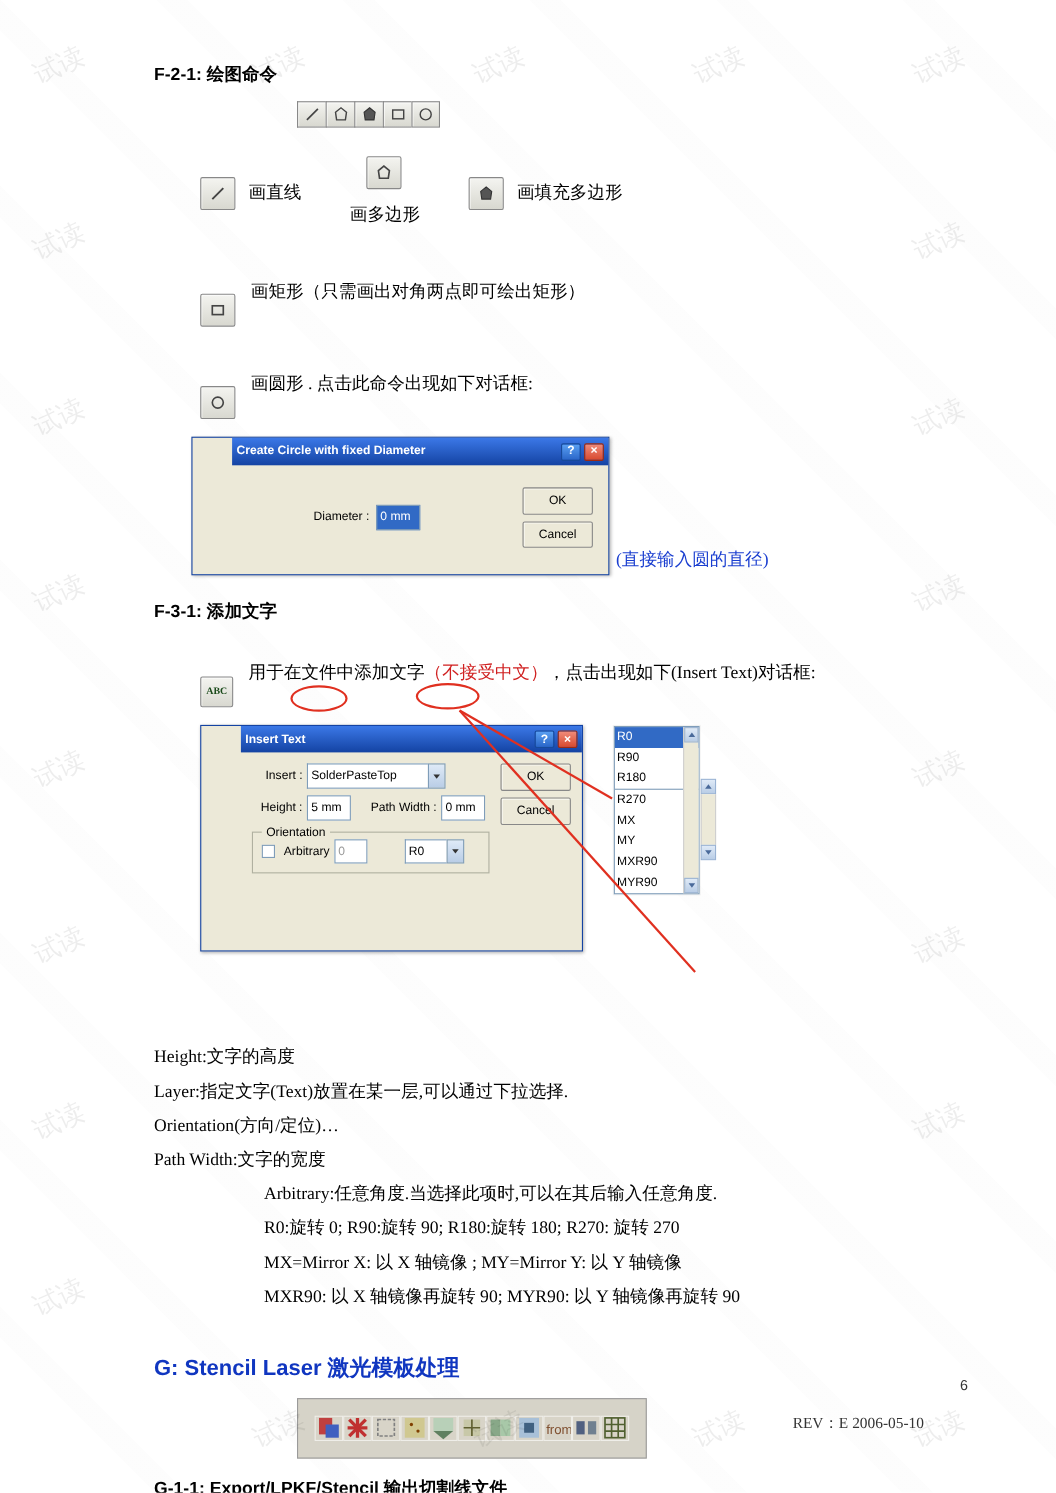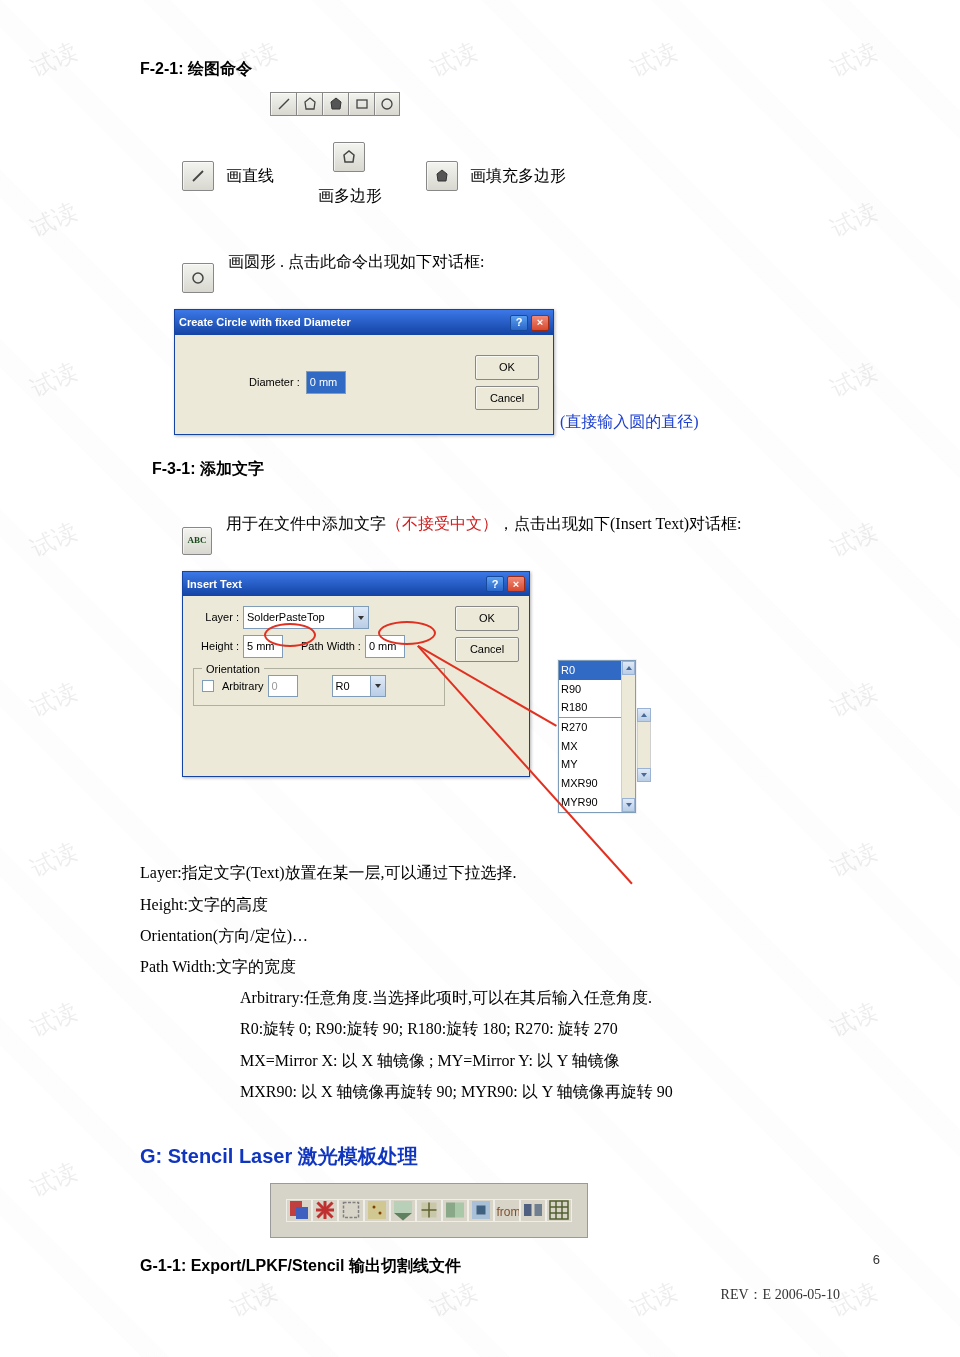--- a/index.html
+++ b/index.html
@@ -9,21 +9,21 @@
     .wm { position:absolute; color: rgba(0,0,0,0.07); font-size: 24px; transform: rotate(-25deg); font-family: "SimSun", serif; white-space:nowrap; }
     .section-head { margin: 0 0 10px 0; font-weight: bold; }
     .row { display: flex; align-items: center; flex-wrap: wrap; }
     .icon-btn { display:inline-flex; align-items:center; justify-content:center; width:26px; height:24px; background: linear-gradient(#f4f4f0,#d8d8d0); border:1px solid #888; border-radius:2px; margin-right:2px; box-shadow: inset 1px 1px 0 rgba(255,255,255,0.6);}
     .icon-btn svg { width:16px; height:16px; display:block; }
     .toolbar { display:flex; margin: 10px 0 26px 130px; }
     .toolbar .icon-btn { border-radius:0; margin:0; border-right:0; }
     .toolbar .icon-btn:last-child { border-right:1px solid #888; }
     .tool-row { display:flex; align-items:center; gap:8px; margin: 0 0 16px 42px; font-family: "SimSun", serif; }
     .tool-row .icon-btn { margin-right: 6px; margin-top: 34px; }
-    .xp-dialog { border:1px solid #1443a3; background:#ece9d8; box-shadow: 1px 1px 3px rgba(0,0,0,0.3); font-size:11px; }
+    .xp-dialog { border:1px solid #1443a3; background:#ece9d8; box-shadow: 1px 1px 3px rgba(0,0,0,0.3); font-size:11px;padding-left:36px; }
     .xp-titlebar { background: linear-gradient(#3b78e7,#1443a3); color:#fff; padding:3px 4px; display:flex; align-items:center; justify-content:space-between; font-weight:bold; }
     .xp-tbbtns { display:flex; gap:3px; }
     .xp-tbbtn { width:18px; height:16px; border-radius:2px; display:flex; align-items:center; justify-content:center; font-size:11px; font-weight:bold; color:#fff; }
     .xp-help { background:linear-gradient(#5aa0f2,#2a66c8); border:1px solid #174a9a; }
     .xp-close { background:linear-gradient(#f08b7a,#d84a2f); border:1px solid #a02a10; }
     .xp-body { padding:10px 12px; position:relative; }
     .xp-btn { background:#ece9d8; border:1px solid #888; border-radius:2px; padding:2px 10px; font-size:11px; min-width:64px; text-align:center; box-shadow: inset 1px 1px 0 rgba(255,255,255,0.7); }
     .xp-input { background:#fff; border:1px solid #7f9db9; padding:1px 3px; font-size:11px; }
     .xp-input.sel { background:#316ac5; color:#fff; }
     .xp-fieldset { border:1px solid #b0b0a0; padding:6px 8px 8px; margin-top:6px; position:relative;}
@@ -131,20 +131,28 @@
     <div class="row" style="gap:10px;">
       <span class="icon-btn" style="width:32px;height:30px">
           <svg viewBox="0 0 16 16">
             <polygon points="4,13 3,6 8,2 13,6 12,13" fill="#555" stroke="#333"></polygon>
           </svg>
         </span>
       <span style="font-family:'SimSun',serif;">画填充多边形</span>
     </div>
   </div>
 
+  <div class="tool-row" style="margin-top:24px;">
+    <span class="icon-btn" style="width:32px;height:30px">
+        <svg viewBox="0 0 16 16">
+          <rect x="3" y="4" width="10" height="8" fill="none" stroke="#444" stroke-width="1.5"></rect>
+        </svg>
+      </span>
+    <span>画矩形（只需画出对角两点即可绘出矩形）</span>
+  </div>
 
   <div class="tool-row" style="margin-top:20px;">
     <span class="icon-btn" style="width:32px;height:30px">
         <svg viewBox="0 0 16 16">
           <circle cx="8" cy="8" r="5" fill="none" stroke="#444" stroke-width="1.5"></circle>
         </svg>
       </span>
     <span>画圆形 . 点击此命令出现如下对话框:</span>
   </div>
 
@@ -164,42 +172,42 @@
         </div>
         <div style="display:flex; flex-direction:column; gap:6px;">
           <div class="xp-btn">OK</div>
           <div class="xp-btn">Cancel</div>
         </div>
       </div>
     </div>
     <span class="note-blue" style="font-family:'SimSun',serif;">(直接输入圆的直径)</span>
   </div>
 
-  <div class="section-head" style="margin-top:20px;margin-left:12px;">F-3-1:  添加文字</div>
+  <div class="section-head" style="margin-top:20px;">F-3-1:  添加文字</div>
 
   <div class="tool-row">
     <span class="icon-btn" style="width:30px;height:28px;font-size:9px;font-weight:bold;color:#1a4a1a;">ABC</span>
     <span>
       <span>用于在文件中添加文字</span><span class="note-red">（不接受中文）</span><span>，点击出现如下(Insert Text)对话框:</span>
     </span>
   </div>
 
   <div class="xp-dialog" style="width:348px; margin:10px 0 0 42px; position:relative;">
     <div class="xp-titlebar">
       <span>Insert Text</span>
       <span class="xp-tbbtns">
         <span class="xp-tbbtn xp-help">?</span>
         <span class="xp-tbbtn xp-close">×</span>
       </span>
     </div>
     <div class="xp-body" style="padding:10px 10px 70px;">
       <div style="display:flex; justify-content:space-between; align-items:flex-start;">
         <div style="flex:1;">
           <div class="row" style="gap:4px; margin-bottom:6px;">
-            <span style="width:46px;text-align:right;">Layer :</span>
+            <span style="width:46px;text-align:right;">Insert :</span>
             <span class="xp-combobox">
               <span class="xp-input">SolderPasteTop</span>
               <span class="arrow">
                   <svg viewBox="0 0 8 8">
                     <polygon points="1,2 7,2 4,6" fill="#333"></polygon>
                   </svg>
                 </span>
             </span>
           </div>
           <div class="row" style="gap:4px;">
@@ -272,22 +280,22 @@
         <svg width="8" height="8" viewBox="0 0 8 8">
           <polygon points="1,2 7,2 4,6" fill="#4a6a9a"></polygon>
         </svg>
       </div>
   </div>
 
   <div class="pointer-line" style="left:418px; top:645px; width:160px; transform:rotate(30deg);"></div>
   <div class="pointer-line" style="left:418px; top:645px; width:320px; transform:rotate(48deg);"></div>
 
   <div style="margin-top:82px;">
+    <div class="para">Height:文字的高度</div>
     <div class="para">Layer:指定文字(Text)放置在某一层,可以通过下拉选择.</div>
-    <div class="para">Height:文字的高度</div>
     <div class="para">Orientation(方向/定位)…</div>
     <div class="para">Path Width:文字的宽度</div>
     <div class="para indent">Arbitrary:任意角度.当选择此项时,可以在其后输入任意角度.</div>
     <div class="para indent">R0:旋转 0; R90:旋转 90; R180:旋转 180; R270: 旋转 270</div>
     <div class="para indent">MX=Mirror X: 以 X 轴镜像 ;     MY=Mirror Y: 以 Y 轴镜像</div>
     <div class="para indent">MXR90: 以 X 轴镜像再旋转 90;   MYR90: 以 Y 轴镜像再旋转 90</div>
   </div>
 
   <div class="heading-g">G:  Stencil Laser  激光模板处理</div>
 

